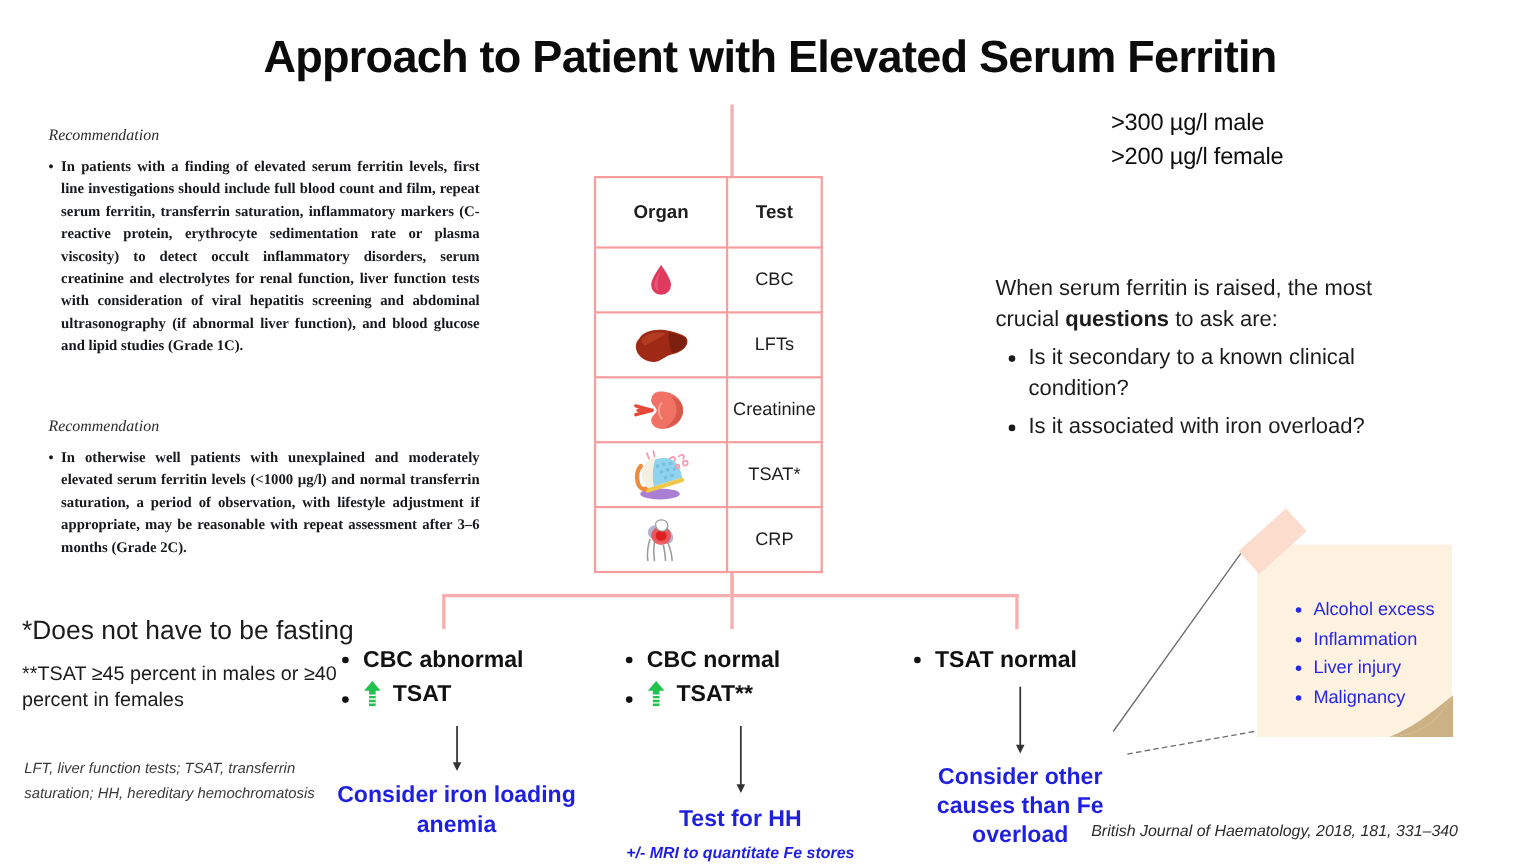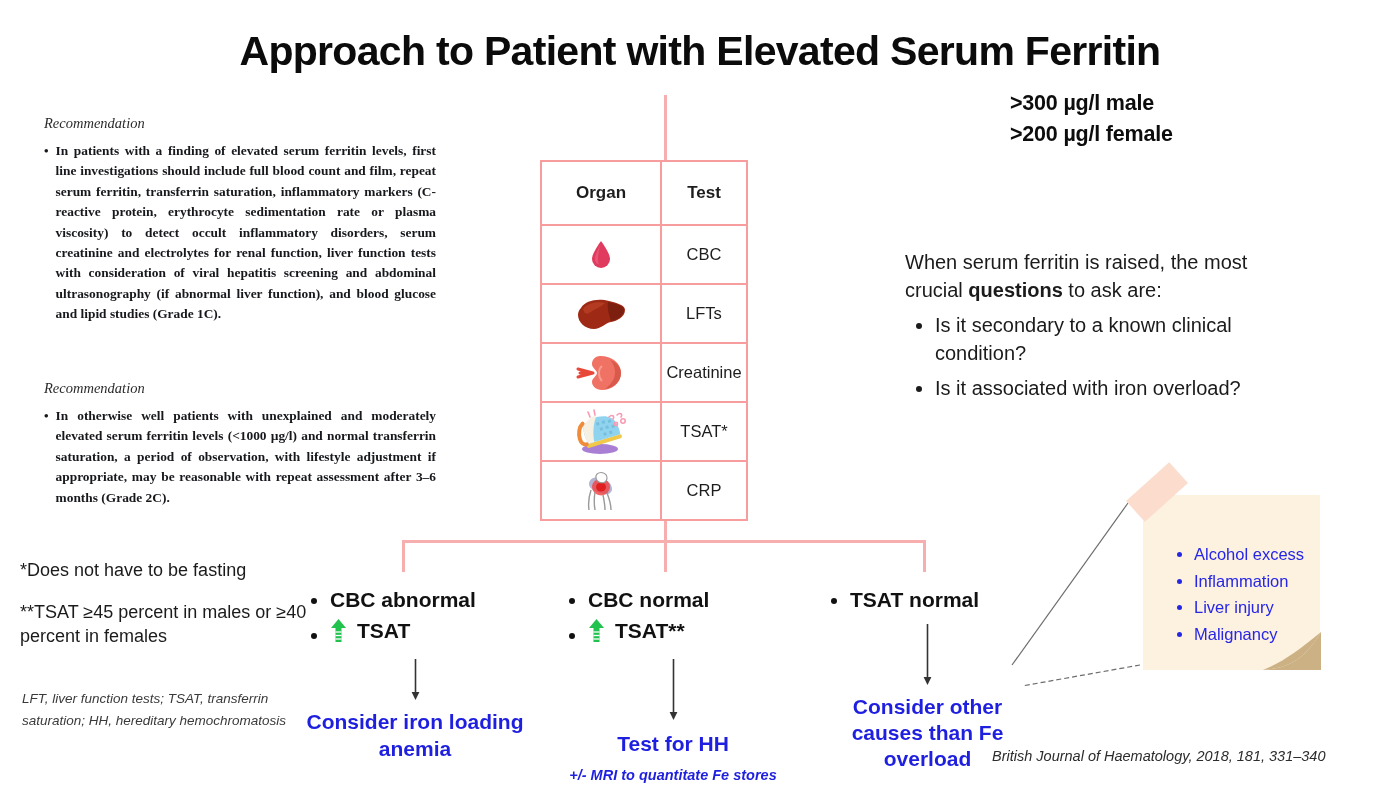--- a/index.html
+++ b/index.html
@@ -53,21 +53,21 @@
     border:2px solid #f79d9d;height:57px;text-align:center;vertical-align:middle;
     font-size:16.5px;color:#1d1d1d;font-weight:normal;padding:0;
   }
   #organ-table th{font-weight:bold;font-size:17px;height:62px;}
   #organ-table .col-organ{width:118px;}
   .icon-cell{line-height:0;}
   .icon-cell svg{display:inline-block;vertical-align:middle;}
 
   
   #ferritin-thresholds{
-    left:1010px;top:88px;font-size:21.5px;font-weight:bold;line-height:1.45;
+    left:1010px;top:96px;font-size:21.5px;font-weight:normal;line-height:1.45;
     color:#0d0d0d;letter-spacing:-0.2px;
   }
   #questions-block{
     left:905px;top:248px;width:400px;font-size:20px;line-height:1.42;color:#1b1b1b;
   }
   #questions-block b{font-weight:bold;}
   .q-list{margin:2px 0 0 0;padding-left:30px;list-style:disc;}
   .q-list li{margin-top:6px;}
 
   
@@ -84,21 +84,21 @@
     color:#1f1fe0;font-style:italic;font-weight:bold;font-size:14.5px;margin-top:9px;
   }
 
   #branch-1{left:300px;top:578px;width:230px;}
   #branch-2{left:558px;top:578px;width:230px;}
   #branch-3{left:820px;top:578px;width:215px;}
   #branch-1 .outcome{margin-top:8px;}
   #branch-3 .outcome{margin-top:8px;}
 
   
-  #footnote-fasting{left:20px;top:560px;font-size:18px;color:#1b1b1b;}
+  #footnote-fasting{left:20px;top:560px;font-size:24px;color:#1b1b1b;}
   #footnote-tsat{left:20px;top:600px;width:300px;font-size:18px;color:#1b1b1b;line-height:1.35;}
   #abbrev-note{
     left:22px;top:688px;width:270px;font-size:13.5px;font-style:italic;
     color:#3a3a3a;line-height:1.62;
   }
   #citation{
     left:992px;top:748px;font-size:14.5px;font-style:italic;color:#2c2c2c;
   }
 
   

